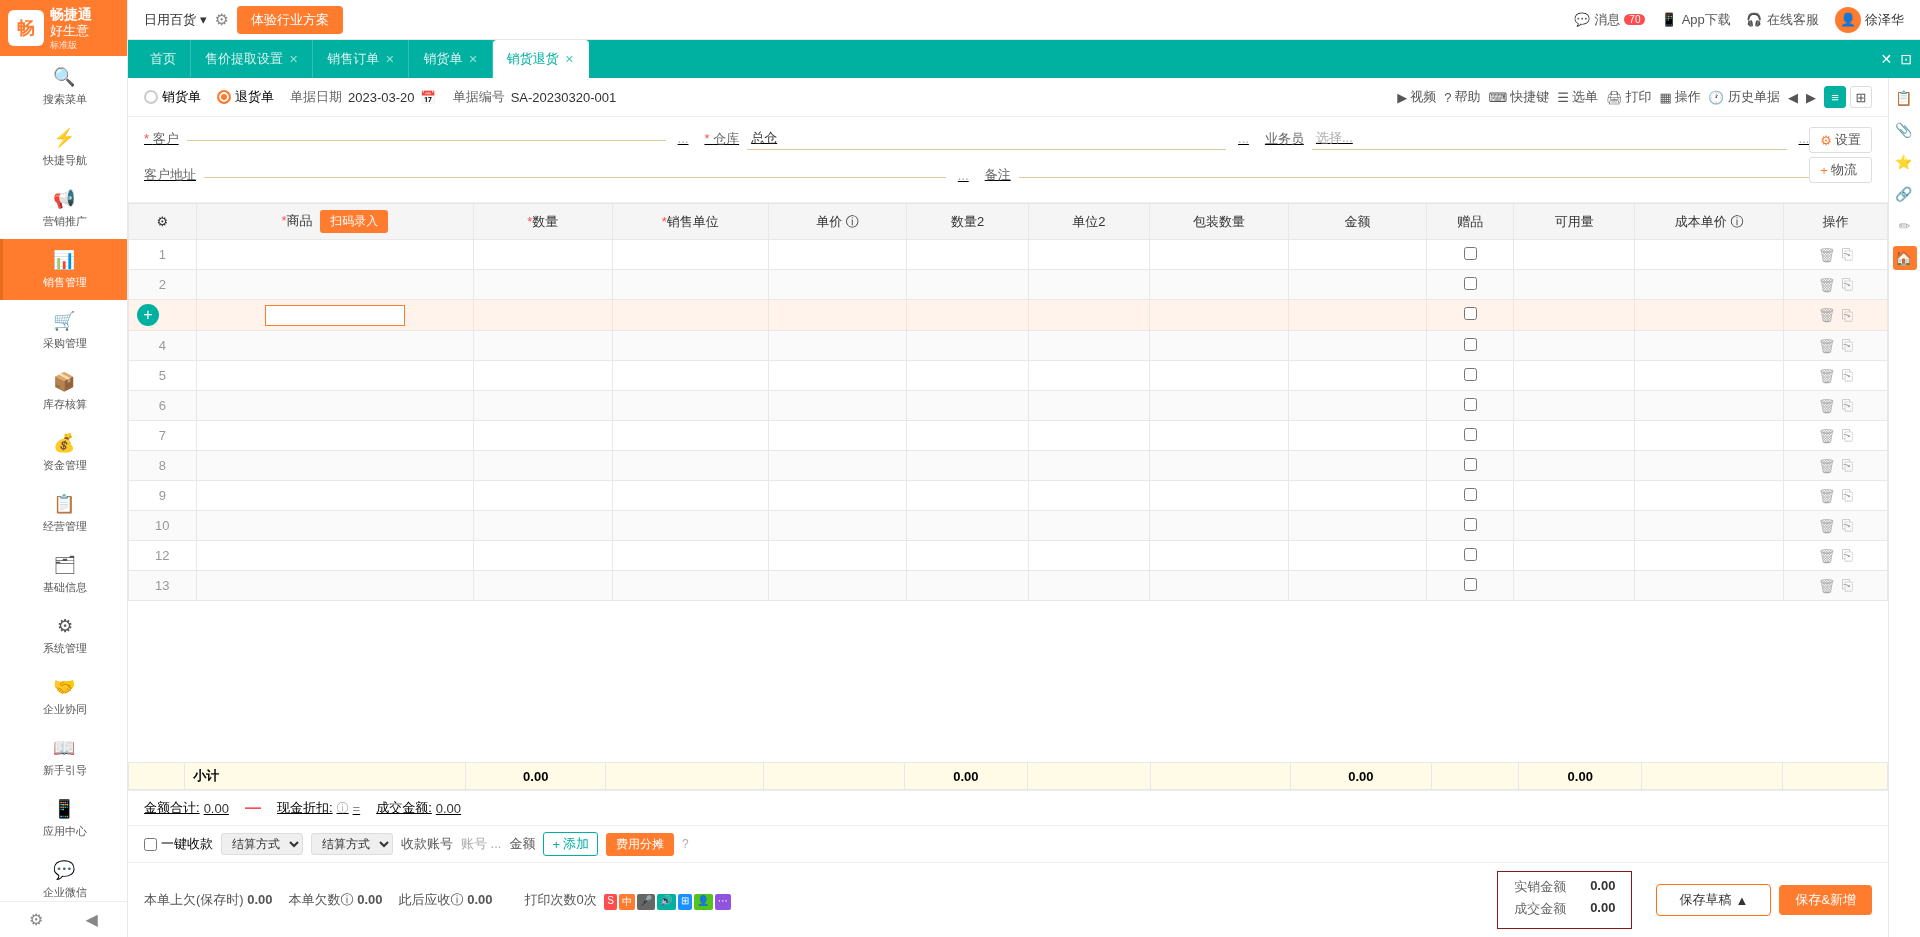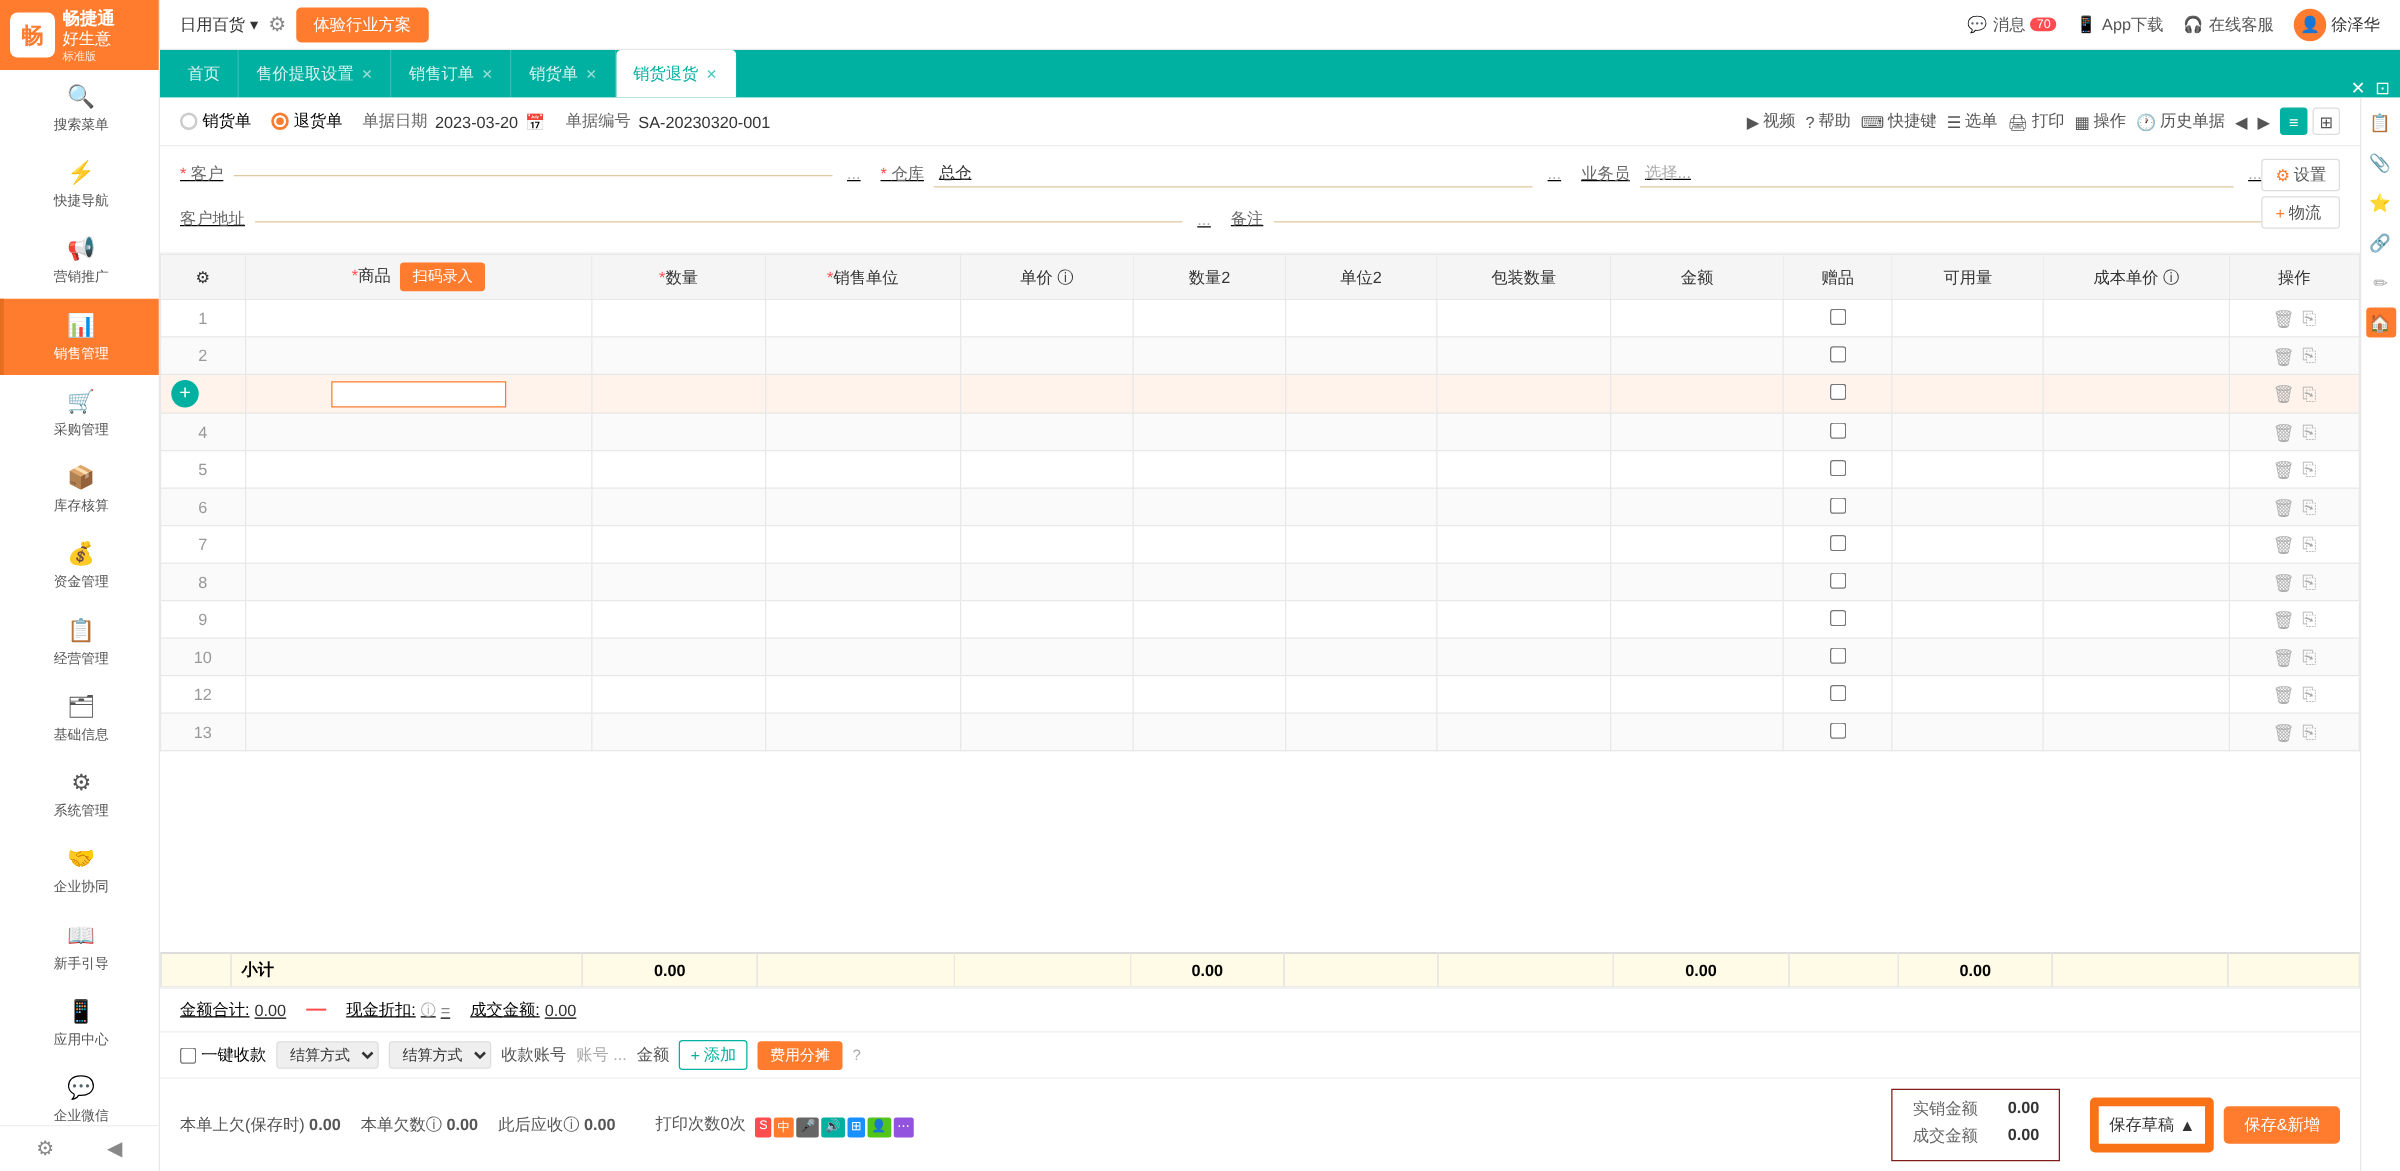--- a/index.html
+++ b/index.html
@@ -28,21 +28,21 @@
     .topbar-select { display: flex; align-items: center; gap: 4px; color: #333; font-size: 13px; cursor: pointer; }
     .topbar-gear { color: #888; cursor: pointer; font-size: 16px; }
     .topbar-trial-btn { background: #ff7b2e; color: #fff; border: none; border-radius: 4px; padding: 5px 14px; cursor: pointer; font-size: 13px; }
     .topbar-right { display: flex; align-items: center; gap: 16px; color: #555; }
     .topbar-right-item { display: flex; align-items: center; gap: 4px; cursor: pointer; font-size: 12px; }
     .topbar-badge { background: #ff4d4f; color: #fff; border-radius: 10px; padding: 0 5px; font-size: 10px; }
     .topbar-avatar { width: 26px; height: 26px; background: #ff7b2e; border-radius: 50%; display: flex; align-items: center; justify-content: center; color: #fff; font-size: 11px; }
     .topbar-username { color: #333; font-size: 13px; }
 
     
-    .tabs { height: 38px; background: #00b0a0; display: flex; align-items: flex-end; padding: 0 8px; gap: 0; flex-shrink: 0; }
+    .tabs { height: 38px; background: #00b0a0; display: flex; align-items: center; padding: 0 8px; gap: 0; flex-shrink: 0; }
     .tab { height: 38px; display: flex; align-items: center; padding: 0 14px; color: rgba(255,255,255,0.85); cursor: pointer; font-size: 13px; border-right: 1px solid rgba(255,255,255,0.2); gap: 6px; white-space: nowrap; }
     .tab.active { background: #fff; color: #00b0a0; border-radius: 4px 4px 0 0; }
     .tab .close { font-size: 11px; color: inherit; opacity: 0.7; }
     .tab.active .close { color: #00b0a0; }
     .tabs-actions { margin-left: auto; display: flex; align-items: center; gap: 8px; color: #fff; }
     .tabs-actions span { cursor: pointer; font-size: 14px; }
 
     
     .form-header { padding: 8px 16px; border-bottom: 1px solid #eee; display: flex; align-items: center; justify-content: space-between; }
     .form-type-radio { display: flex; align-items: center; gap: 16px; }
@@ -103,21 +103,21 @@
     .payment-select { border: 1px solid #ddd; border-radius: 3px; padding: 2px 6px; font-size: 12px; color: #333; }
     .payment-dots { color: #aaa; cursor: pointer; }
     .add-btn { display: flex; align-items: center; gap: 3px; color: #00b0a0; cursor: pointer; font-size: 12px; border: 1px solid #00b0a0; border-radius: 3px; padding: 2px 8px; }
     .fee-btn { background: #ff7b2e; color: #fff; border: none; border-radius: 3px; padding: 3px 10px; cursor: pointer; font-size: 12px; }
     .help-icon { color: #aaa; cursor: pointer; font-size: 12px; }
 
     
     .bottom-bar { padding: 8px 16px; border-top: 1px solid #eee; display: flex; align-items: center; justify-content: space-between; background: #fff; flex-shrink: 0; }
     .bottom-bar-left { display: flex; align-items: center; gap: 16px; font-size: 12px; color: #555; }
     .bottom-bar-right { display: flex; align-items: center; gap: 8px; }
-    .save-draft-btn { background: #fff; border: 7px solid #f97316; border-radius: 4px; padding: 6px 8px; cursor: pointer; font-size: 13px; color: #333; display: flex; align-items: center; gap: 4px; }
+    .save-draft-btn { background: #fff; border: 1px solid #f97316; border-radius: 4px; padding: 6px 22px; cursor: pointer; font-size: 13px; color: #333; display: flex; align-items: center; gap: 4px; }
     .save-new-btn { background: #ff7b2e; color: #fff; border: none; border-radius: 4px; padding: 6px 16px; cursor: pointer; font-size: 13px; }
 
     
     .right-panel { width: 32px; background: #fff; border-left: 1px solid #e8e8e8; display: flex; flex-direction: column; align-items: center; padding: 8px 0; gap: 8px; flex-shrink: 0; }
     .right-panel-item { width: 24px; height: 24px; display: flex; align-items: center; justify-content: center; color: #aaa; cursor: pointer; font-size: 14px; border-radius: 3px; }
     .right-panel-item.active { background: #ff7b2e; color: #fff; }
     .amount-row { display: flex; justify-content: space-between; gap: 24px; margin-bottom: 4px; }
     .amount-label { color: #666; }
     .amount-value { color: #333; font-weight: bold; }
 
@@ -684,21 +684,21 @@
         <div class="action-cell">
           <span class="action-icon">🗑</span>
           <span class="action-icon">⎘</span>
         </div>
       </td>
     </tr>
               </tbody>
           </table>
         </div>
 
-        <div style="background:#a3a3a3">
+        <div style="background:#f97316">
           <table style="width:100%;border-collapse:collapse;font-size:12px">
             <tfoot>
               <tr class="table-footer-row">
                 <td style="width:32px;border:1px solid #e8e8e8;padding:4px 8px"></td>
                 <td style="width:160px;border:1px solid #e8e8e8;padding:4px 8px;text-align:left;font-weight:bold">小计</td>
                 <td style="width:80px;border:1px solid #e8e8e8;padding:4px 8px;text-align:center">0.00</td>
                 <td style="width:90px;border:1px solid #e8e8e8;padding:4px 8px"></td>
                 <td style="width:80px;border:1px solid #e8e8e8;padding:4px 8px"></td>
                 <td style="width:70px;border:1px solid #e8e8e8;padding:4px 8px;text-align:center">0.00</td>
                 <td style="width:70px;border:1px solid #e8e8e8;padding:4px 8px"></td>

